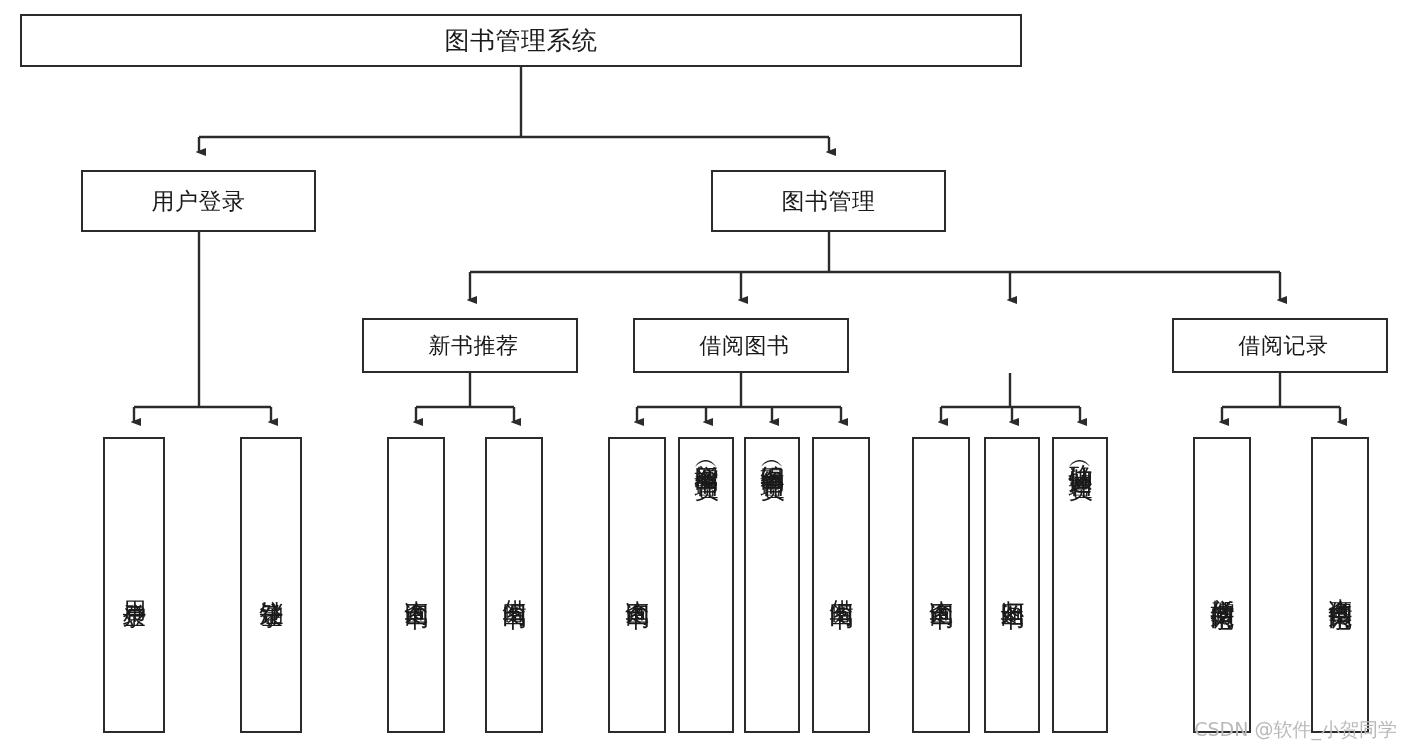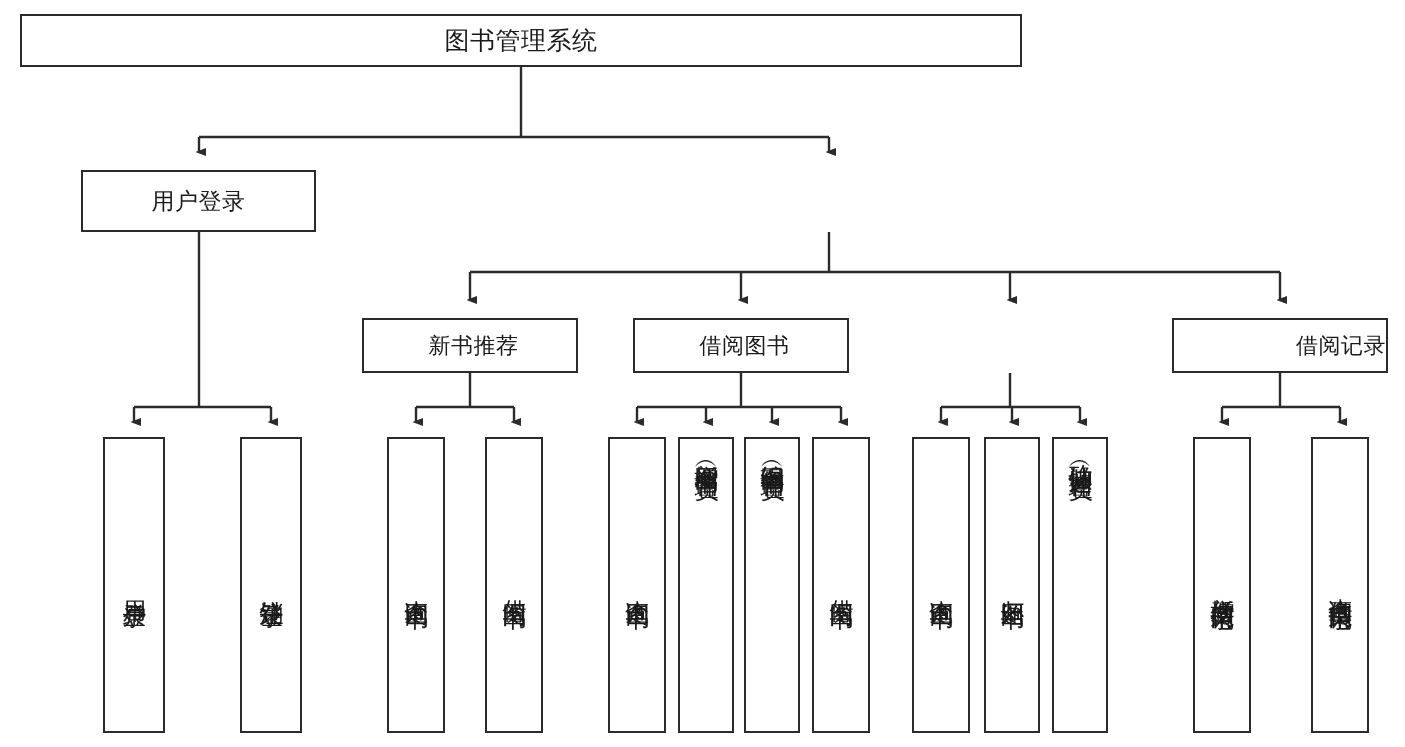--- a/index.html
+++ b/index.html
@@ -135,31 +135,34 @@
   </svg>
 
   <div class="node node-root" style="left:20px; top:14px; width:1002px; height:53px;">
     <span class="label">图书管理系统</span>
   </div>
 
   <div class="node node-branch" style="left:81px; top:170px; width:235px; height:62px;">
     <span class="label">用户登录</span>
   </div>
 
+  <div class="node node-branch" style="left:711px; top:170px; width:235px; height:62px;">
+    <span class="label">图书管理</span>
+  </div>
 
   <div class="node node-sub" style="left:362px; top:318px; width:216px; height:55px;">
     <span class="label">新书推荐</span>
   </div>
 
   <div class="node node-sub" style="left:633px; top:318px; width:216px; height:55px;">
     <span class="label">借阅图书</span>
   </div>
 
 
-  <div class="node node-sub" style="left:1172px; top:318px; width:216px; height:55px;justify-content:flex-end;">
+  <div class="node node-sub" style="left:1172px; top:318px; width:216px; height:55px;">
     <span class="label">借阅记录</span>
   </div>
 
   <div class="node node-leaf centered" style="left:103px; top:437px; width:62px; height:296px;">
     <span class="label">用户登录</span>
   </div>
   <div class="node node-leaf centered" style="left:240px; top:437px; width:62px; height:296px;">
     <span class="label">注销登录</span>
   </div>
 
@@ -193,14 +196,15 @@
     <span class="label">确认归还（管理员）</span>
   </div>
 
   <div class="node node-leaf centered" style="left:1193px; top:437px; width:58px; height:296px;">
     <span class="label">新增借阅记录</span>
   </div>
   <div class="node node-leaf centered" style="left:1311px; top:437px; width:58px; height:296px;">
     <span class="label">查询借阅记录</span>
   </div>
 
+  <div class="watermark">CSDN @软件_小贺同学</div>
 
 </div>
 
 </body></html>

